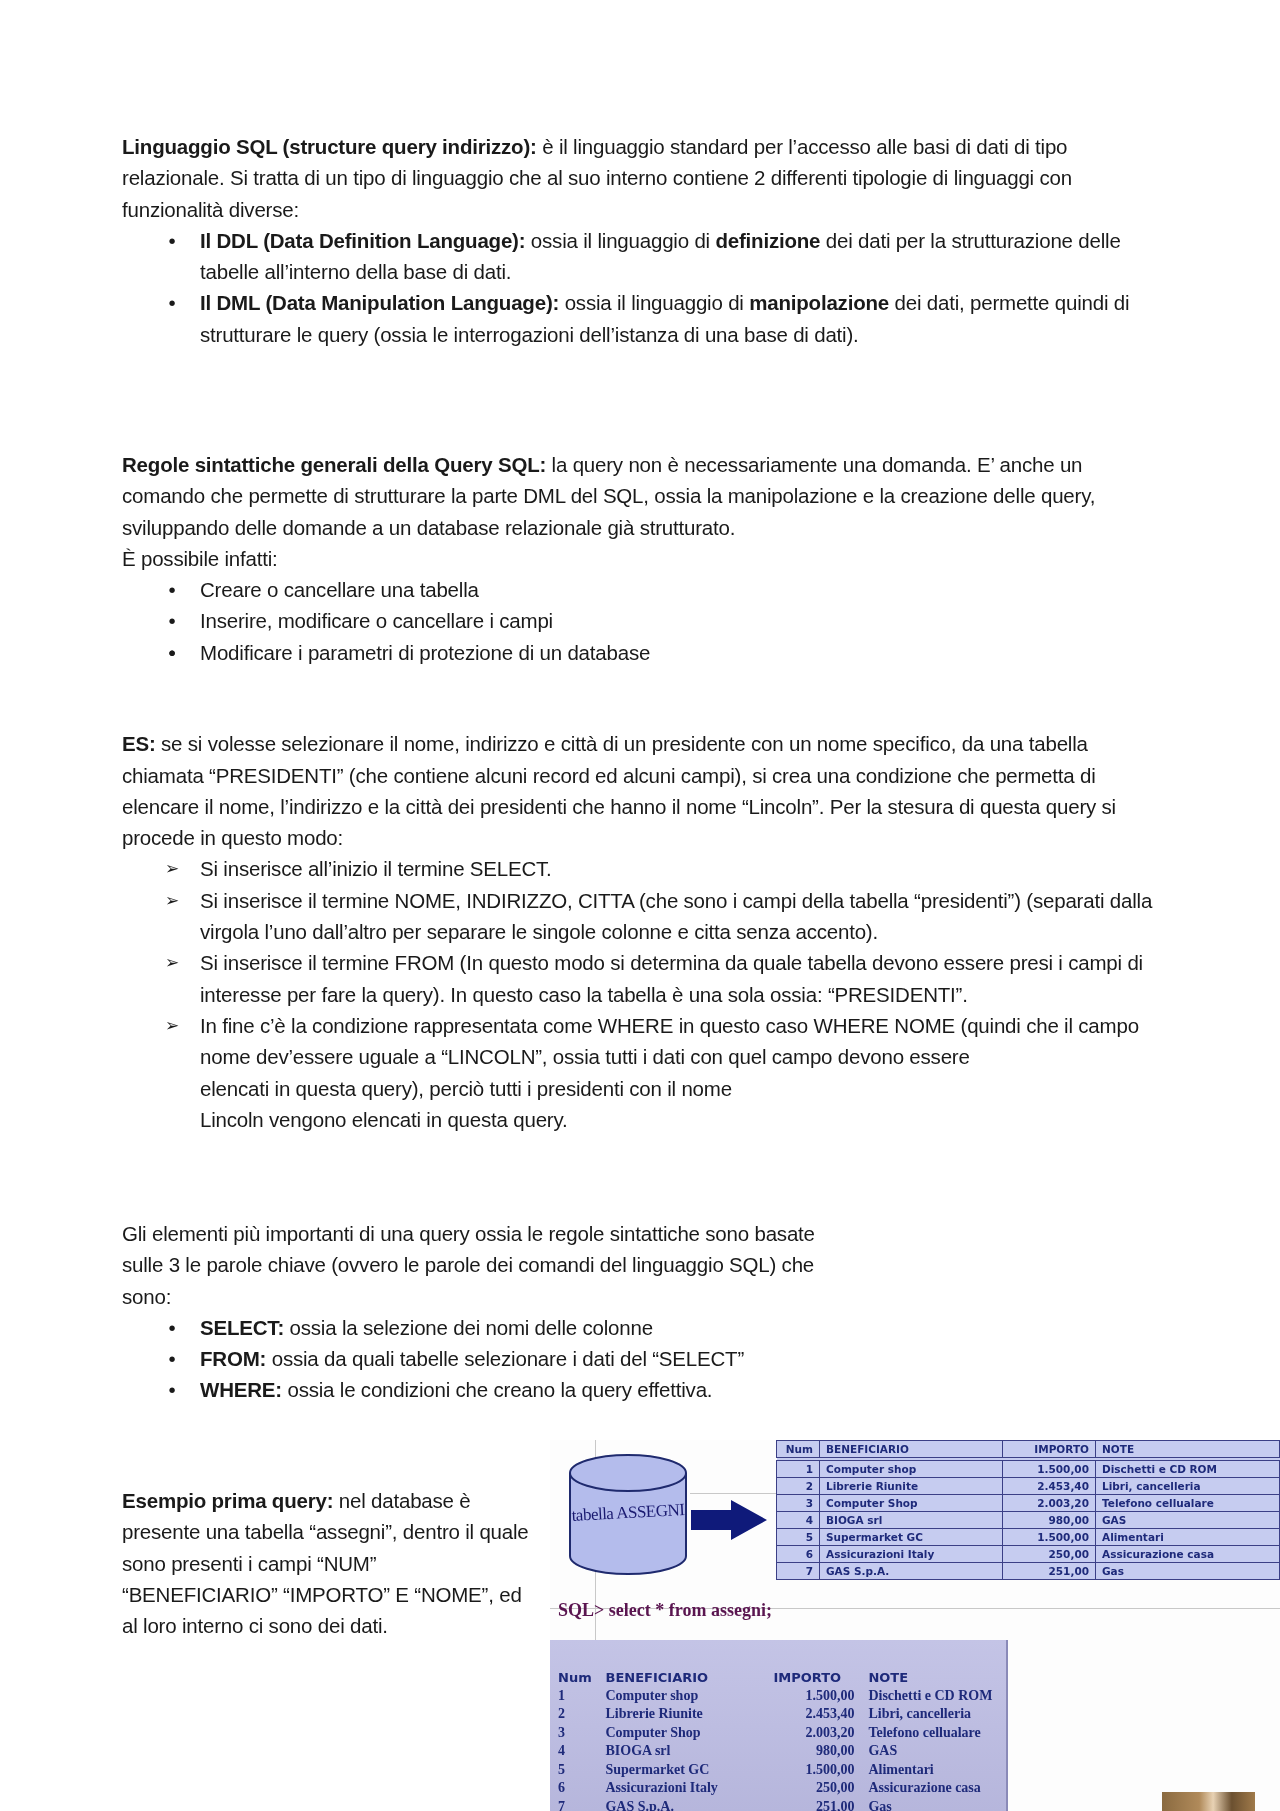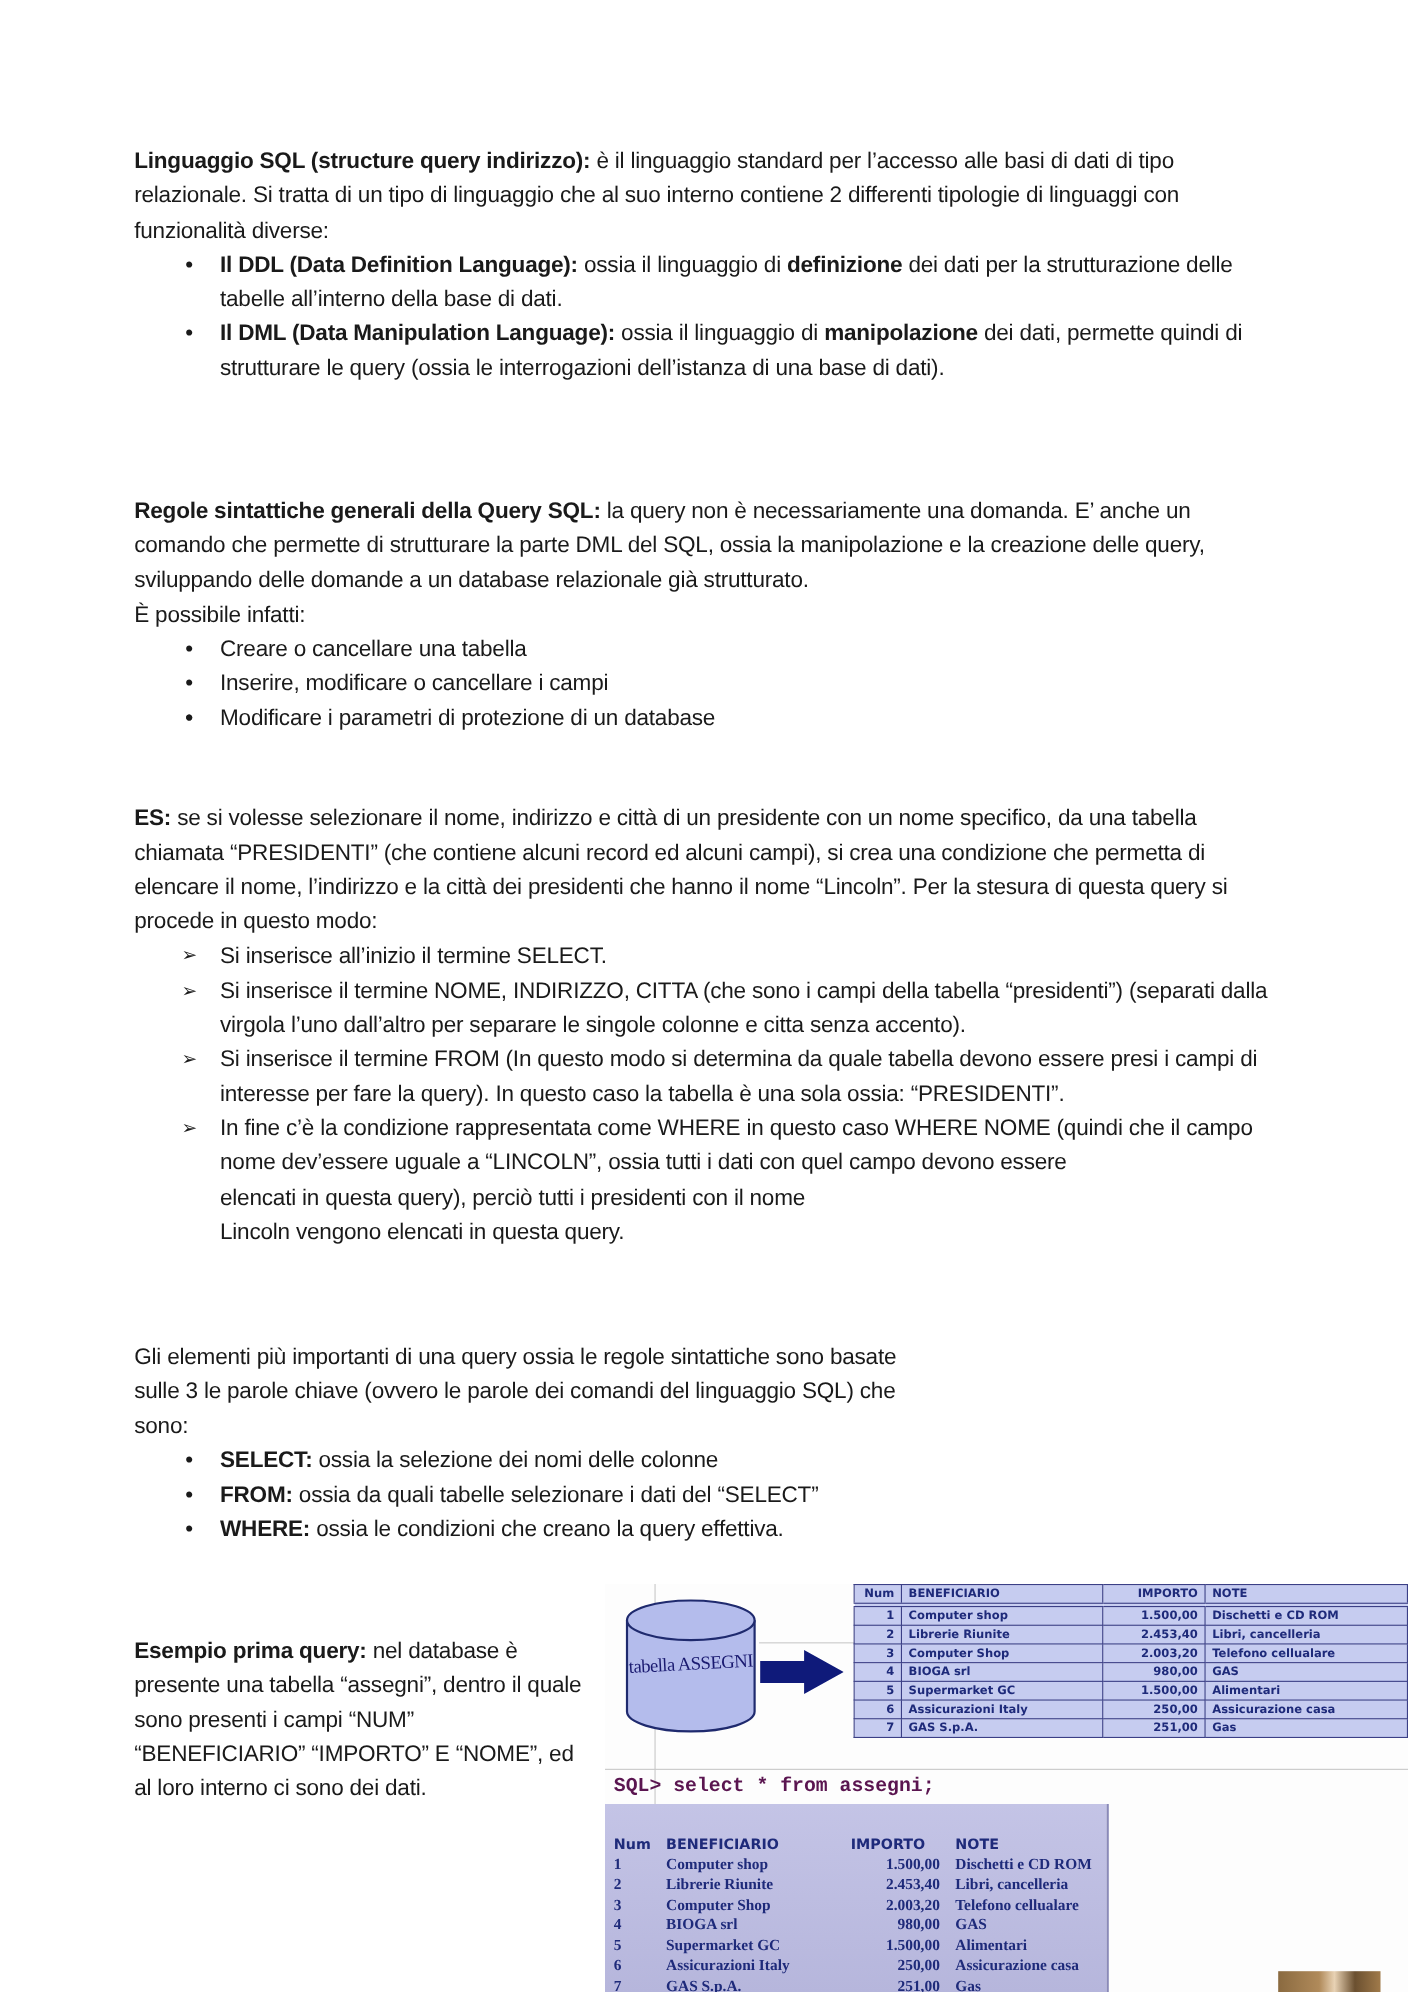--- a/index.html
+++ b/index.html
@@ -25,21 +25,21 @@
   .bigarrow { position: absolute; left: 141px; top: 60px; width: 76px; height: 40px; }
   .grid-v { position: absolute; left: 45px; top: 0; width: 1px; height: 371px; background: #c8c8c8; }
   .grid-h { position: absolute; left: 140px; top: 53px; width: 590px; height: 1px; background: #c8c8c8; }
   .grid-h2 { position: absolute; left: 0px; top: 168px; width: 730px; height: 1px; background: #c8c8c8; }
   table.top { position: absolute; left: 226px; top: 0; border-collapse: collapse; font-family: "DejaVu Sans", sans-serif;
               font-size: 10.5px; font-weight: bold; color: #1e2a7a; width: 504px; }
   table.top td, table.top th { border: 1.5px solid #3b3f86; background: #c6ccf0; height: 16px; padding: 0 6px; white-space: nowrap; }
   table.top th { text-align: left; }
   table.top .r { text-align: right; }
   table.top tr.hdr th { border-bottom: 4px double #3b3f86; }
-  .sqlcmd { position: absolute; left: 8px; top: 174px; font-family: Liberation Mono, monospace; font-weight: bold;
+  .sqlcmd { position: absolute; left: 8px; top: 160px; font-family: Liberation Serif, serif; font-weight: bold;
             color: #5a1550; font-size: 18px; }
   .result { position: absolute; left: 0; top: 200px; width: 456px; height: 171px;
             background: linear-gradient(180deg, #c4c4e6 0%, #b6b6dc 100%); border-right: 2px solid #8a8ab8; }
   table.res { position: absolute; left: 8px; top: 28px; border-collapse: collapse; font-family: "Liberation Serif", serif;
               font-weight: bold; color: #1e2a7a; font-size: 14px; }
   table.res td, table.res th { padding: 0; height: 18.5px; white-space: nowrap; text-align: left; }
   table.res th { font-family: "DejaVu Sans", sans-serif; font-size: 13px; }
   .c1 { width: 50px; } .c2 { width: 178px; } .c3 { width: 86px; } .c4 { width: 140px; }
   table.res td.c3 { text-align: right; padding-right: 14px; }
   .note { position: absolute; left: 470px; top: 188px; width: 260px; height: 183px;

